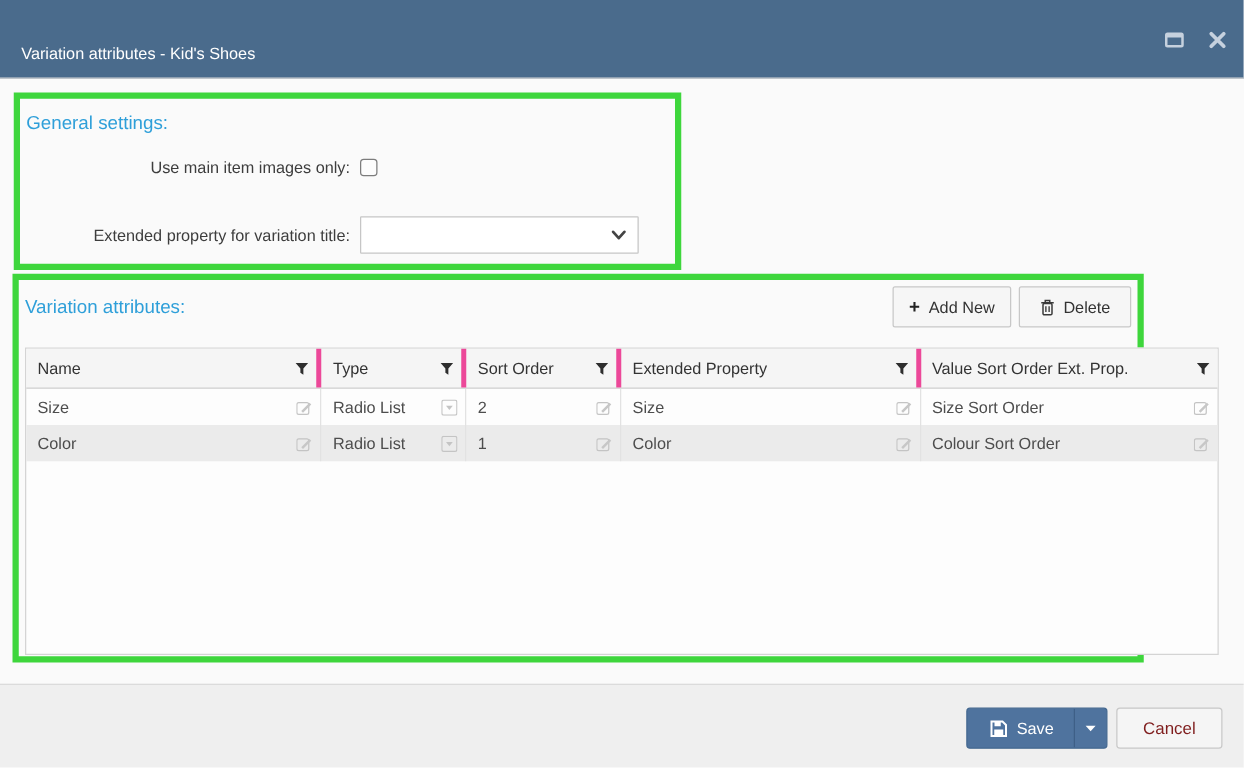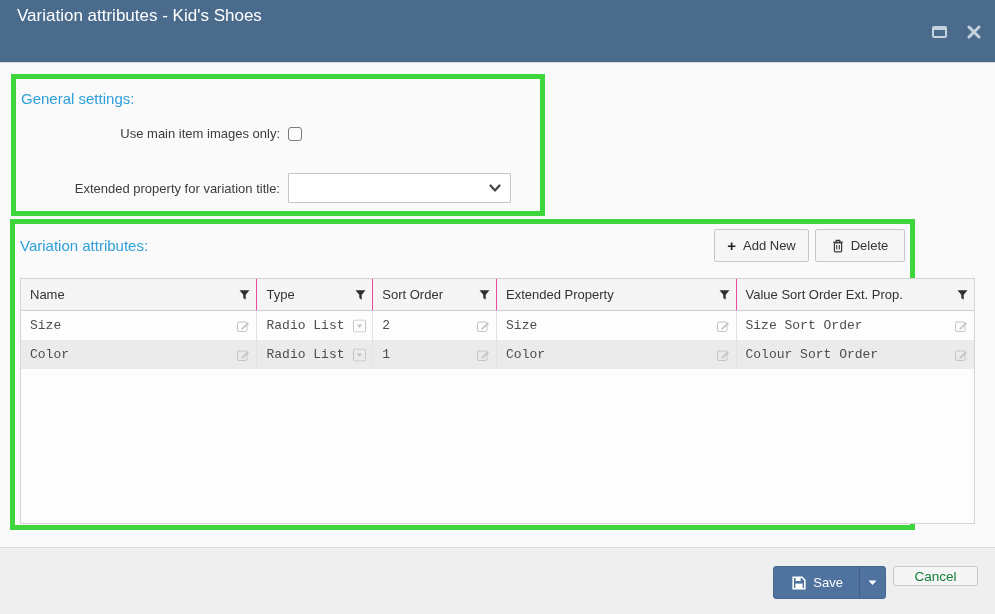--- a/index.html
+++ b/index.html
@@ -4,21 +4,21 @@
 <style>
   * { margin:0; padding:0; box-sizing:border-box; }
   html,body { width:995px; height:614px; }
   body { font-family:"Liberation Sans","DejaVu Sans",sans-serif; background:#fafafa; overflow:hidden; }
 
   .dialog { position:relative; width:995px; height:614px; background:#fafafa; }
 
   
   .dlg-header { position:absolute; top:0; left:0; width:995px; height:63px;
     background:#4a6b8c; border-bottom:1px solid #d8d8d8; }
-  .dlg-title { position:absolute; left:17px; top:6px; font-size:17px; color:#ffffff; }
+  .dlg-title { position:absolute; left:17px; top:35px; font-size:13px; color:#ffffff; }
   .hdr-icons { position:absolute; right:14px; top:25px; display:flex; gap:20px; align-items:center; }
   .max-icon { width:15px; height:12px; border:2px solid #c6d1de; border-top:4px solid #c6d1de;
     border-radius:2px; cursor:pointer; }
   .close-icon { cursor:pointer; display:block; }
 
   
   .dlg-body { position:absolute; top:64px; left:0; width:995px; height:483px; background:#fafafa; }
 
   .green-box { position:absolute; border:5px solid #3ed63c; }
   .box-general { left:11px; top:10px; width:534px; height:142px; }
@@ -45,42 +45,42 @@
     border-radius:2px; font-size:13px; color:#333; cursor:pointer; }
   .btn-addnew { right:101px; width:95px; }
   .btn-delete { right:5px; width:90px;margin-left:48px; }
   .plus-glyph { font-size:15px; font-weight:bold; color:#222; line-height:1; }
 
   
   .grid { position:absolute; left:5px; top:54px; width:955px; height:246px;
     background:#fdfdfd; border:1px solid #d4d4d4; }
   .grid-row { display:flex; width:100%; }
   .grid-head { height:32px; background:#f5f5f5; border-bottom:1px solid #cfcfcf; }
-  .grid-head .cell { font-size:13px; color:#333; border-right:1px solid #ec4899; cursor:pointer; }
+  .grid-head .cell { font-size:13px; color:#333; border-right:4px solid #ec4899; cursor:pointer; }
   .data-row { height:29px; }
-  .data-row .cell { font-size:13px; color:#4d4d4d; border-right:1px solid #e2e2e2; cursor:pointer;font-family:Liberation Mono, monospace; }
+  .data-row .cell { font-size:13px; color:#4d4d4d; border-right:1px solid #e2e2e2; cursor:pointer; }
   .row-alt { background:#ebebeb;justify-content:flex-end; }
   .cell { position:relative; display:flex; align-items:center; padding:0 24px 0 9px;
     white-space:nowrap; overflow:hidden; }
   .cell:last-child { border-right:none !important; }
   .c0 { width:237px; } .c1 { width:116px; } .c2 { width:124px; } .c3 { width:240px; } .c4 { width:238px; }
   .cell-icon { position:absolute; right:6px; top:50%; transform:translateY(-50%); cursor:pointer; }
 
   
   .dlg-footer { position:absolute; top:547px; left:0; width:995px; height:67px;
     background:#efefef; border-top:1px solid #dbdbdb; }
   .btn-save { position:absolute; top:18px; right:109px; height:33px; display:flex;
     background:#4f739e; border:1px solid #446890; border-radius:3px; overflow:hidden; cursor:pointer; }
   .save-main { display:flex; align-items:center; gap:7px; padding:0 16px 0 18px;
     font-size:13px; color:#ffffff; }
   .save-caret { width:26px; display:flex; align-items:center; justify-content:center;
     border-left:1px solid #3e5f87; cursor:pointer; }
-  .btn-cancel { position:absolute; top:18px; right:17px; width:85px; height:20px;
+  .btn-cancel { position:absolute; top:18px; right:17px; width:85px; height:33px;
     background:#f5f5f5; border:1px solid #c8c8c8; border-radius:3px;
-    font-size:13.5px; color:#15803d; display:flex; align-items:center; justify-content:center; cursor:pointer; }
+    font-size:13.5px; color:#7f1d1d; display:flex; align-items:center; justify-content:center; cursor:pointer; }
 </style>
 </head>
 <body>
 
 <div class="dialog">
 
   <div class="dlg-header">
     <div class="dlg-title">Variation attributes - Kid's Shoes</div>
     <div class="hdr-icons">
       <div class="max-icon"></div>

